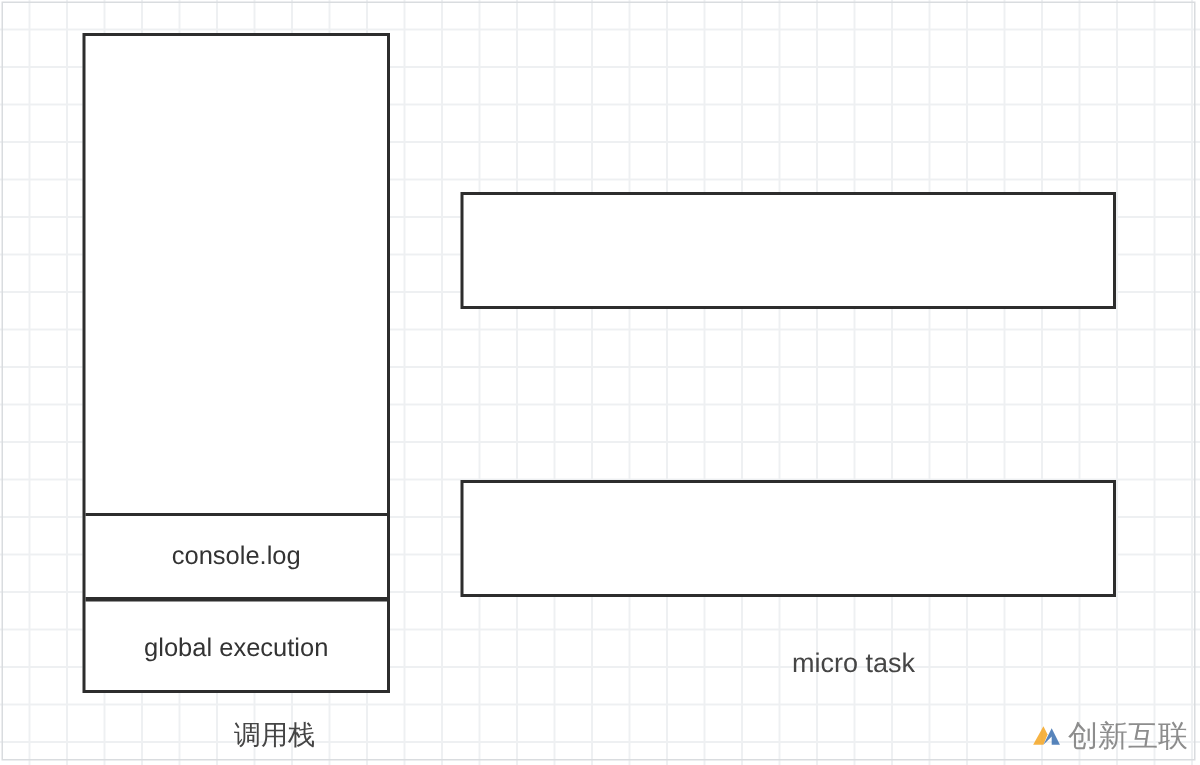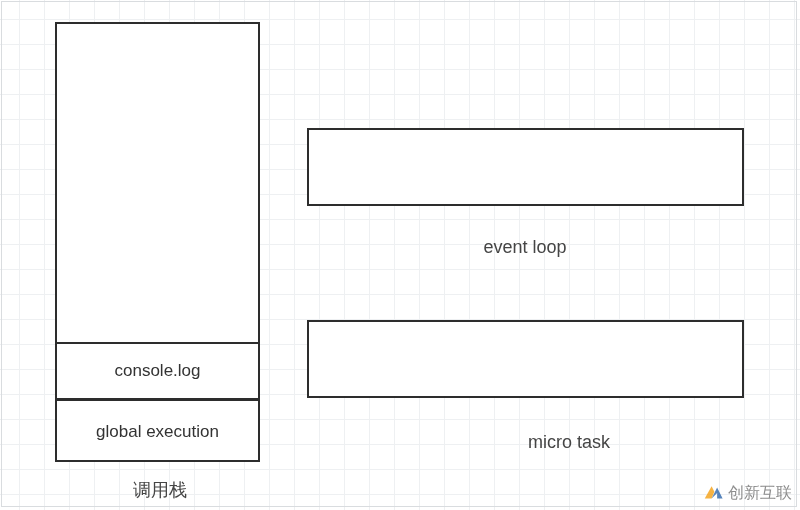--- a/index.html
+++ b/index.html
@@ -47,35 +47,35 @@
     font-size: 17px;
   }
   .row-console { top: 318px; height: 56px; }
   .row-global  { top: 374px; height: 64px; border-top-width: 3px; }
   .label {
     position: absolute;
     font-size: 18px;
     color: #454545;
     text-align: center;
   }
-  .label-stack { left: 110px; top: 478px; width: 100px; }
+  .label-stack { left: 110px; top: 478px; width: 100px; text-align: right; }
   .eventloop-box {
     left: 307px; top: 128px;
     width: 437px; height: 78px;
   }
   .label-eventloop { left: 440px; top: 237px; width: 170px; }
   .microtask-box {
     left: 307px; top: 320px;
     width: 437px; height: 78px;
   }
   .label-microtask { left: 440px; top: 432px; width: 170px; text-align: right; }
   .watermark {
     position: absolute;
     right: 8px; bottom: 6px;
-    font-size: 16px;
+    font-size: 20px;
     color: #7a7a7a;
     display: flex;
     align-items: center;
     gap: 4px;
     opacity: 0.85;
   }
   .wm-icon {
     width: 22px; height: 22px;
   }
 </style>
@@ -85,21 +85,20 @@
 <div class="canvas">
   <div class="frame-border"></div>
 
   <div class="box stack-outer">
     <div class="stack-row row-global">global execution</div>
     <div class="stack-row row-console">console.log</div>
   </div>
   <div class="label label-stack">调用栈</div>
 
   <div class="box eventloop-box"></div>
-  <div class="label label-eventloop">event loop</div>
 
   <div class="box microtask-box"></div>
   <div class="label label-microtask">micro task</div>
 
   <div class="watermark">
     <svg class="wm-icon" viewBox="0 0 32 32">
       <polygon points="4,24 14,6 18,14 14,24" fill="#f5a623"></polygon>
       <polygon points="14,24 22,8 30,24 22,24 22,16" fill="#3a6fb0"></polygon>
     </svg>
     <span>创新互联</span>

